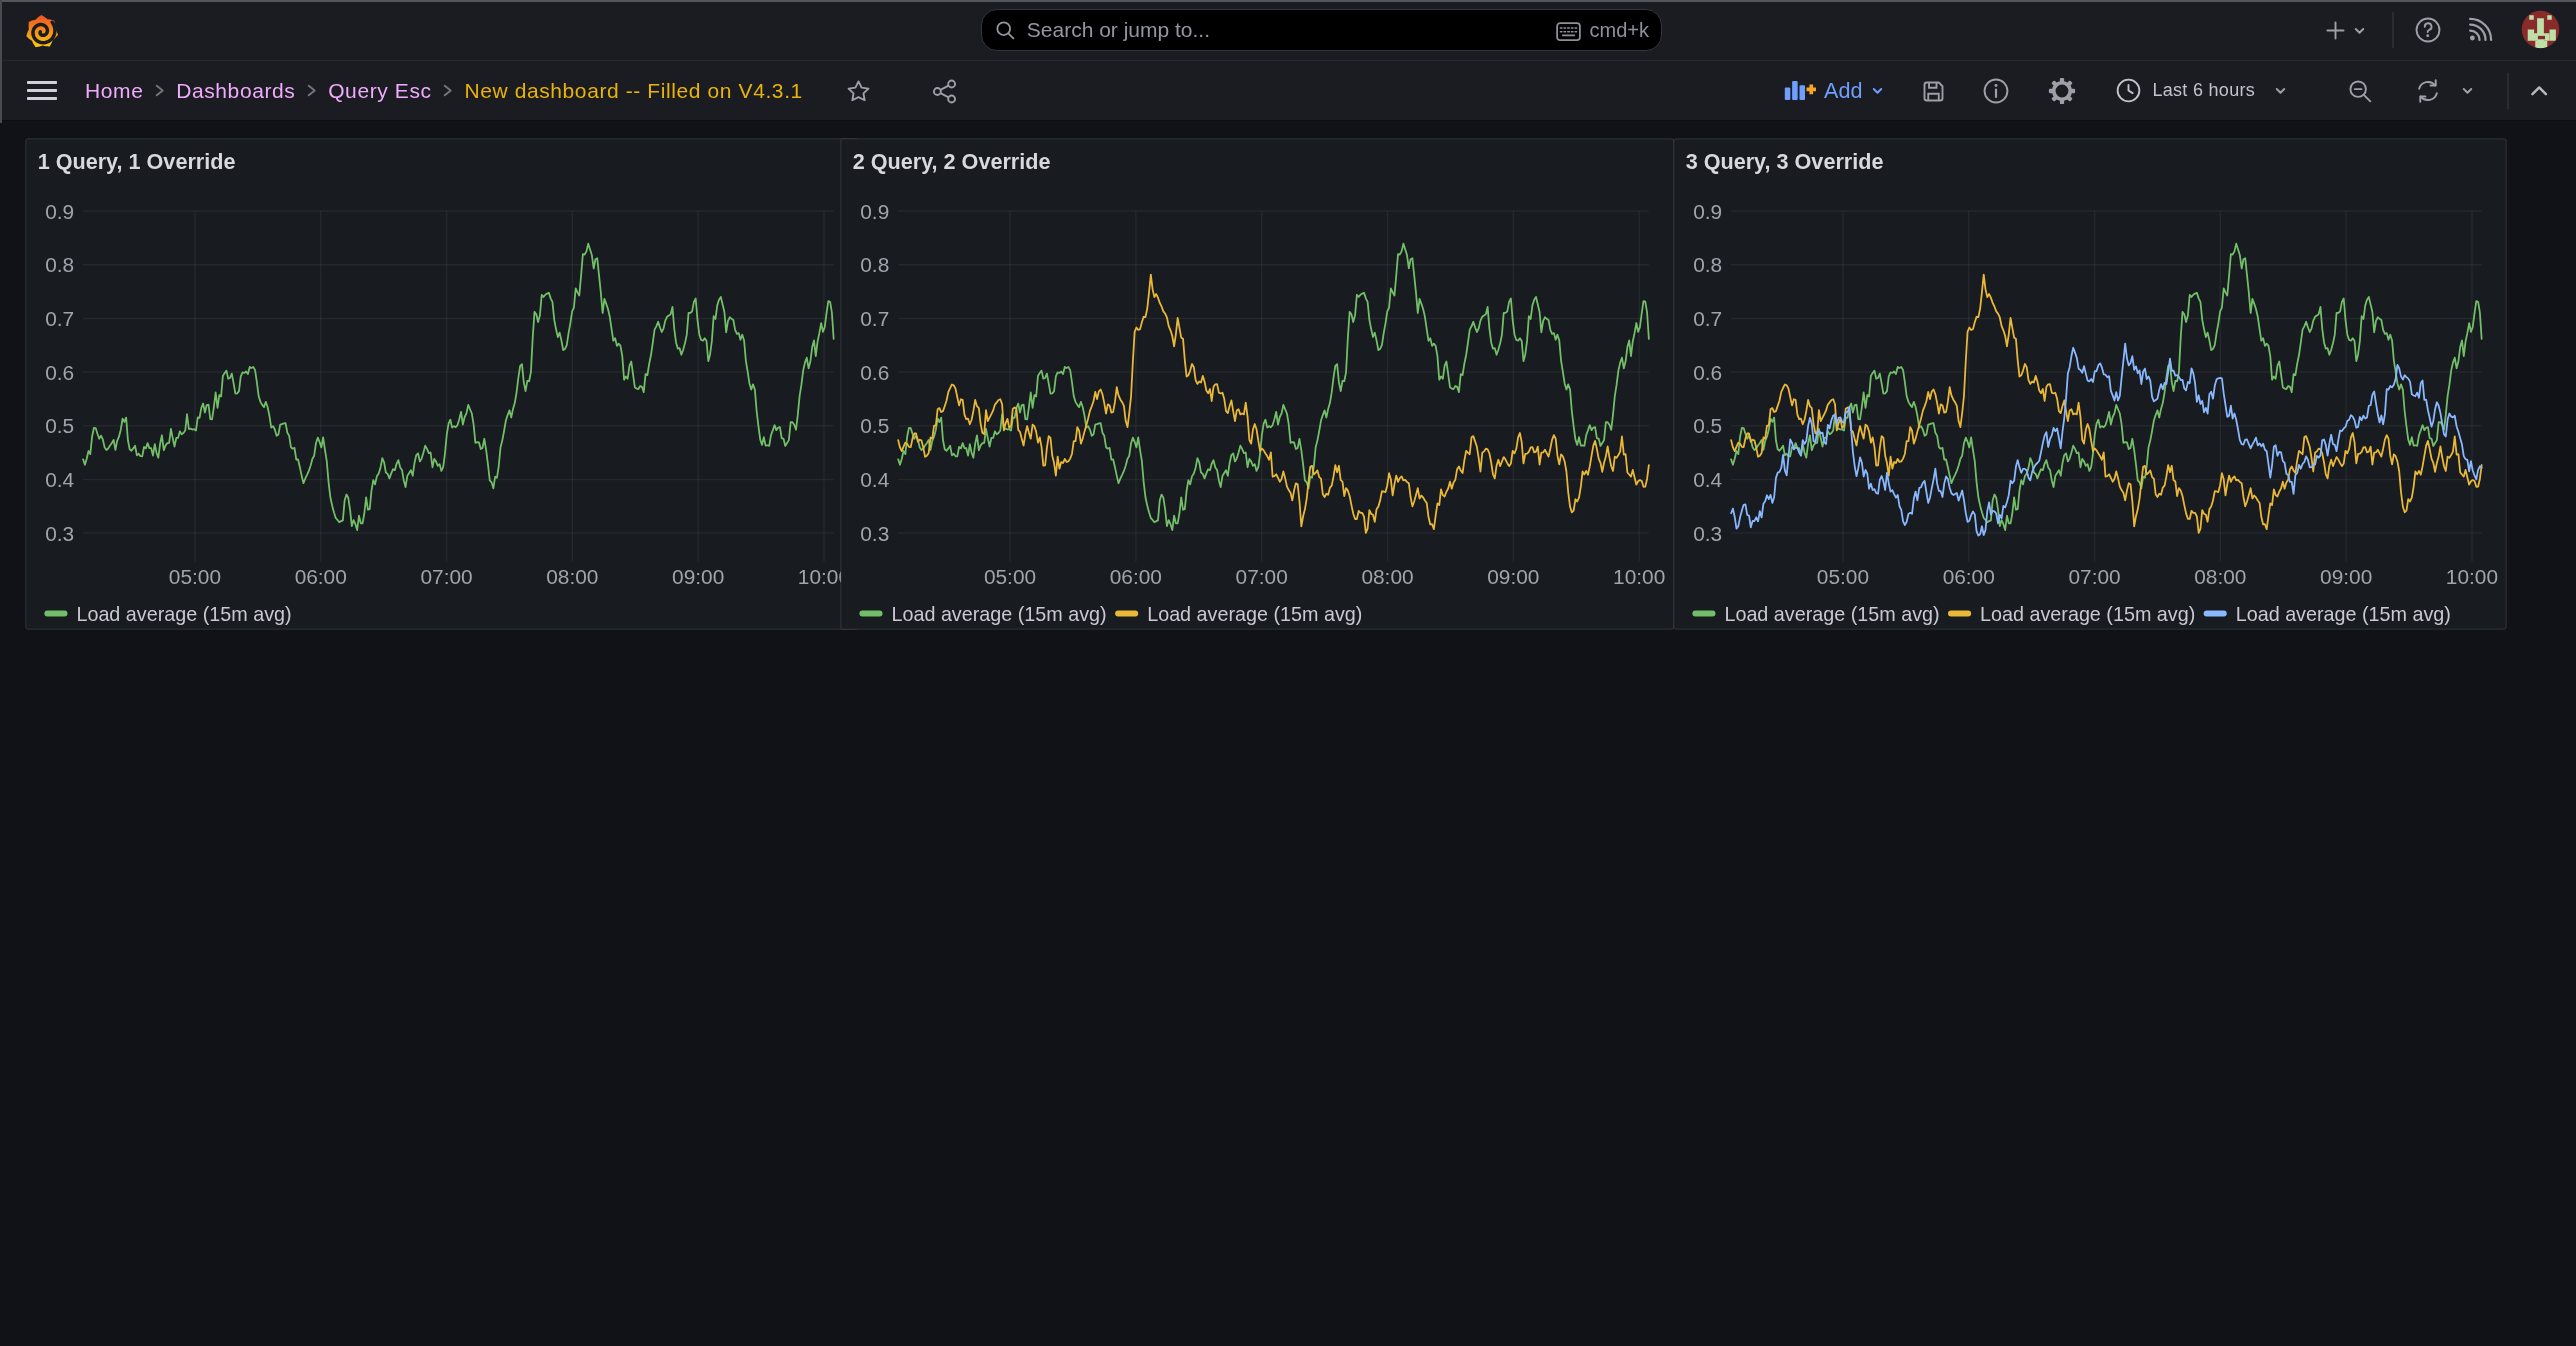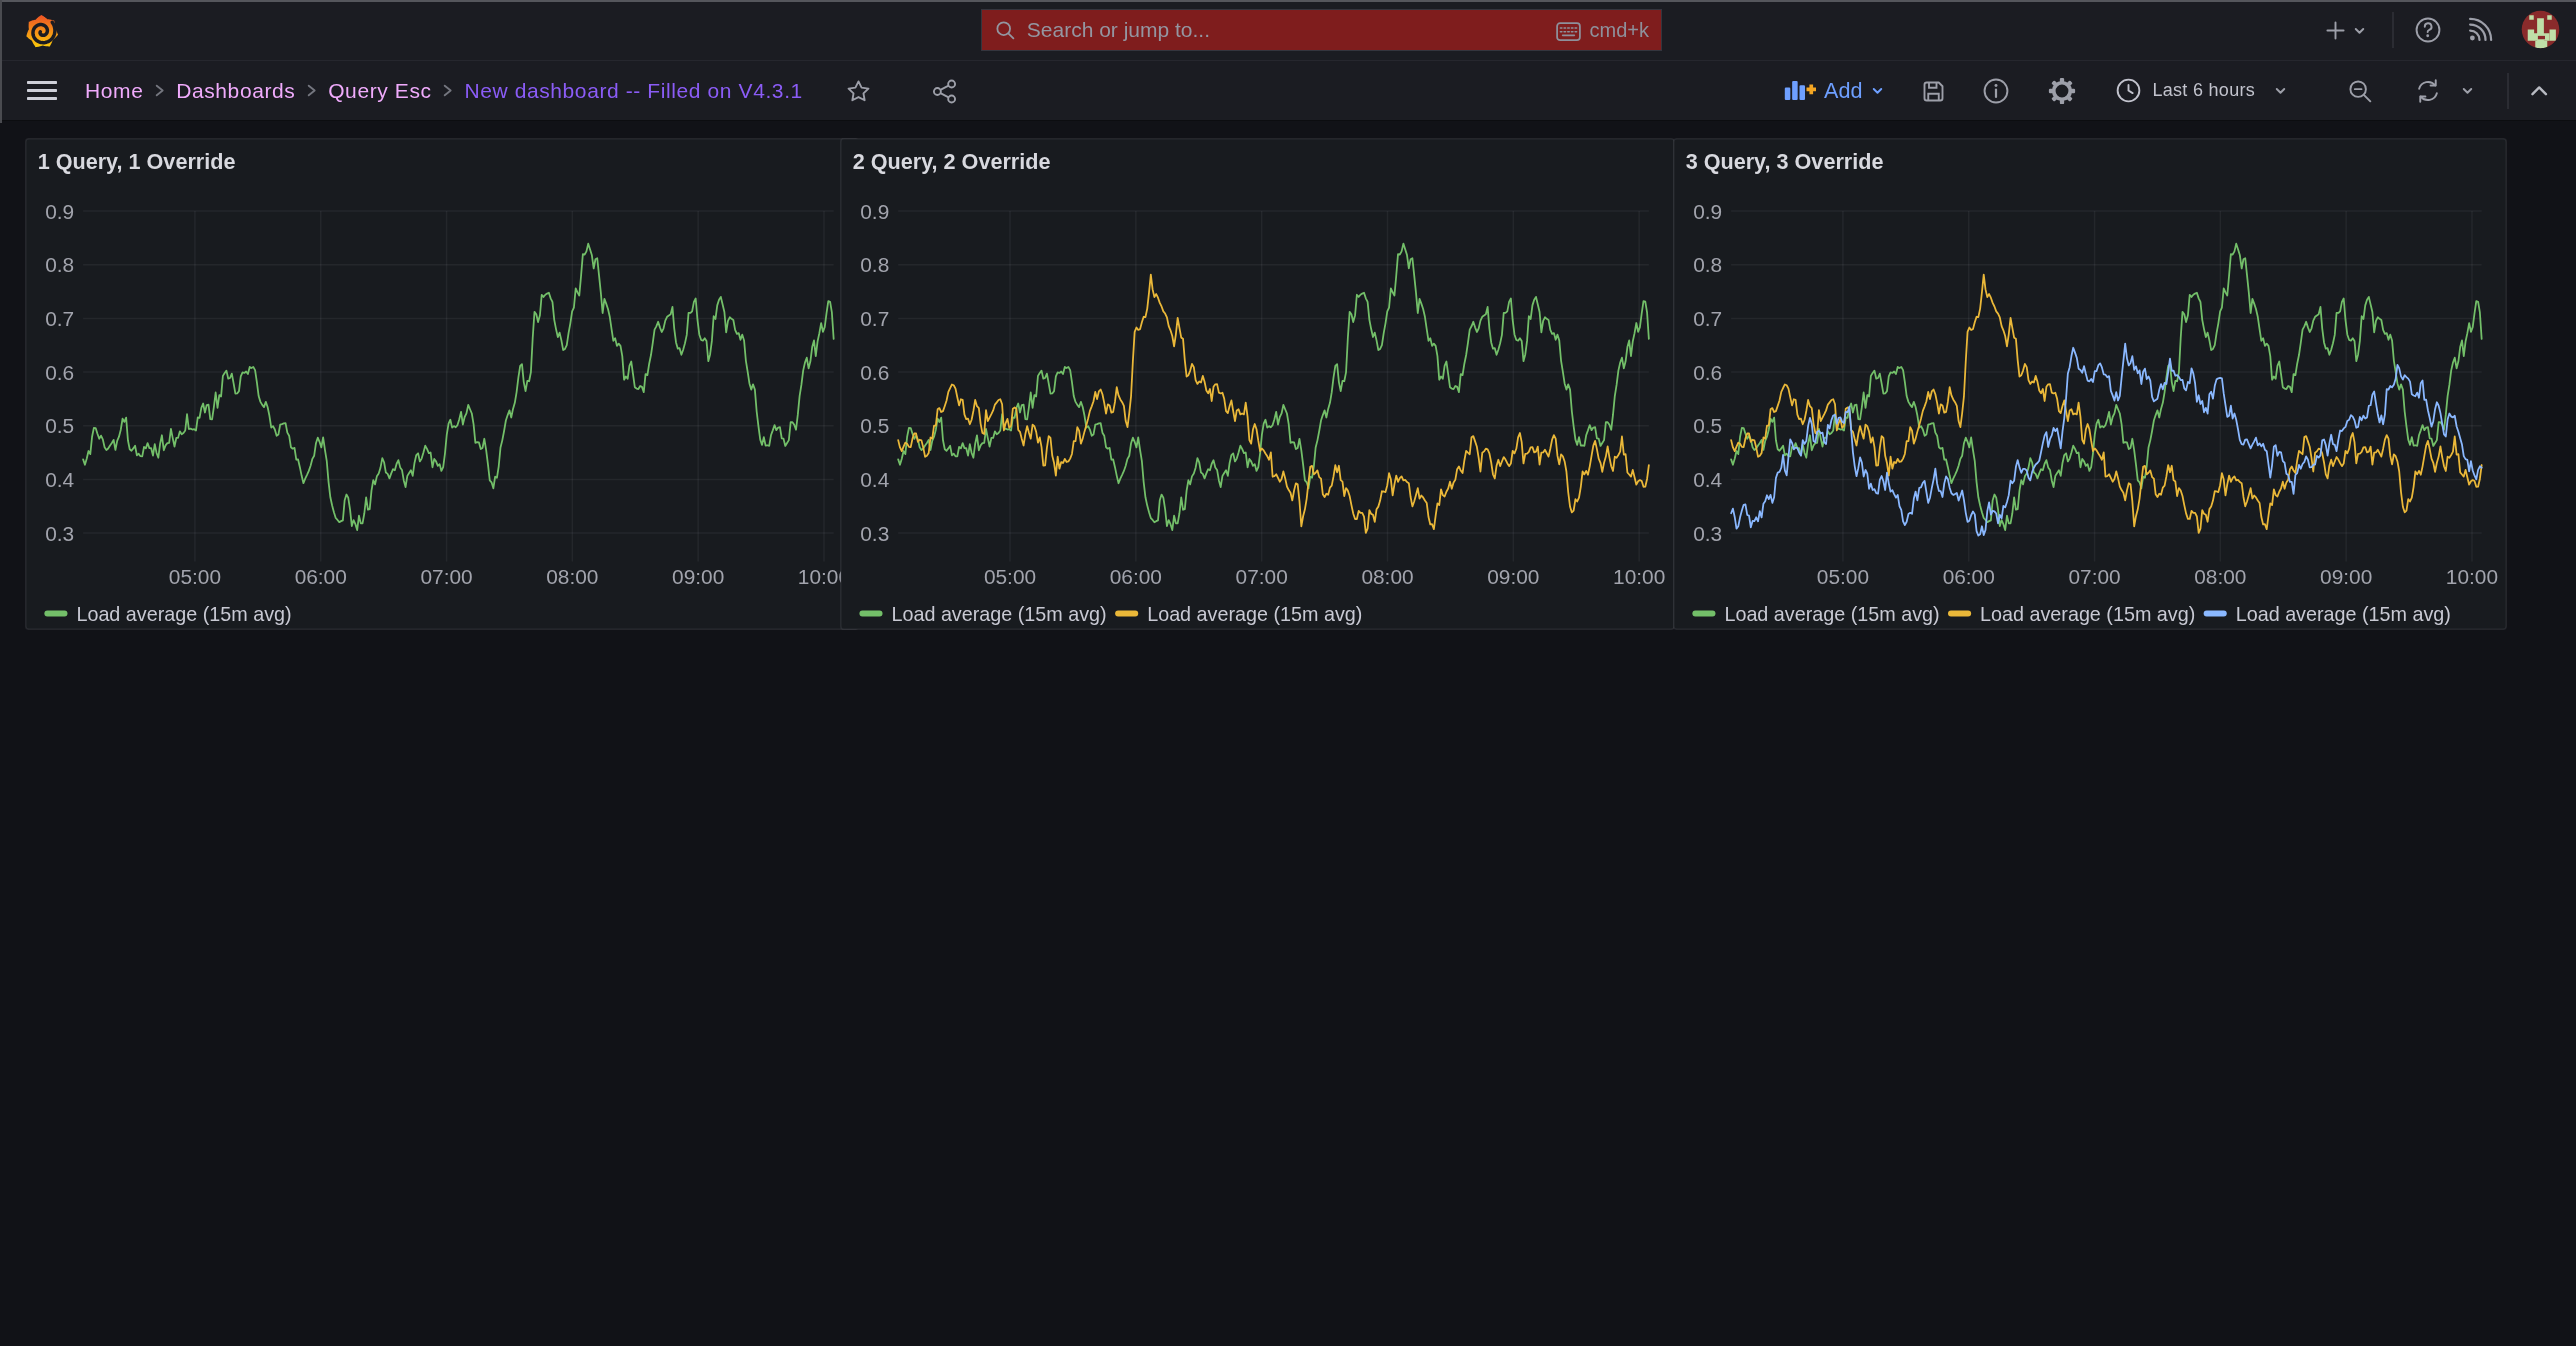--- a/index.html
+++ b/index.html
@@ -1,28 +1,28 @@
 <!DOCTYPE html>
 <html style="font-size:12px"><head><meta charset="utf-8"><title>New dashboard -- Filled on V4.3.1</title>
 <style>
 * { margin:0; padding:0; box-sizing:border-box; }
 html,body { width:2576px; height:1346px; background:#111217; font-family:"Liberation Sans",sans-serif; overflow:hidden; }
 .topstrip { position:absolute; left:0; top:0; width:100%; height:1.5px; background:#55565c; z-index:60; }
 .leftstrip { position:absolute; left:0; top:0; width:1.5px; height:123px; background:#4a4b50; z-index:60; }
 .bar1 { position:absolute; left:0; top:1.5px; width:100%; height:58px; background:#1b1c22; }
 .bar2 { position:absolute; left:0; top:60px; width:100%; height:61px; background:#1b1c22; border-top:0.7px solid #26272e; border-bottom:1.5px solid #0c0d10; }
 .logo { position:absolute; left:24.6px; top:12.7px; }
-.search { position:absolute; left:981px; top:9px; width:681px; height:42px; background:#7f1d1d; border:1.5px solid #34353e; border-radius:0; display:flex; align-items:center; }
+.search { position:absolute; left:981px; top:9px; width:681px; height:42px; background:#000000; border:1.5px solid #34353e; border-radius:16px; display:flex; align-items:center; }
 .search .ph { color:#9496a1; font-size:21px; margin-left:10.4px; }
 .search .right { margin-left:auto; display:flex; align-items:flex-end; margin-right:12px; gap:9px; }
 .search .cmdk { color:#8e909b; font-size:20px; }
 .ibtn { position:absolute; display:flex; align-items:center; justify-content:center; }
 .crumbs { position:absolute; left:85px; top:60px; height:61px; display:flex; align-items:center; font-size:21px; letter-spacing:0.6px; }
 .crumbs a { color:#f0abfc; }
-.crumbs .last { color:#8b5cf6; }
+.crumbs .last { color:#eab308; }
 .addbtn { position:absolute; left:1783px; top:60px; height:61px; display:flex; align-items:center; gap:8px; }
 .addbtn .t { color:#6E9FFF; font-size:21.6px; font-weight:500; }
 .timep { position:absolute; left:2115px; top:60px; height:61px; display:flex; align-items:center; }
 .timep .t { color:#c2c3cd; font-size:18px; font-weight:500; }
 .vdiv { position:absolute; width:1.5px; background:#2b2c33; }
 .panel { position:absolute; top:138px; }
 </style></head>
 <body>
 <div class="topstrip"></div>
 <div class="leftstrip"></div>

